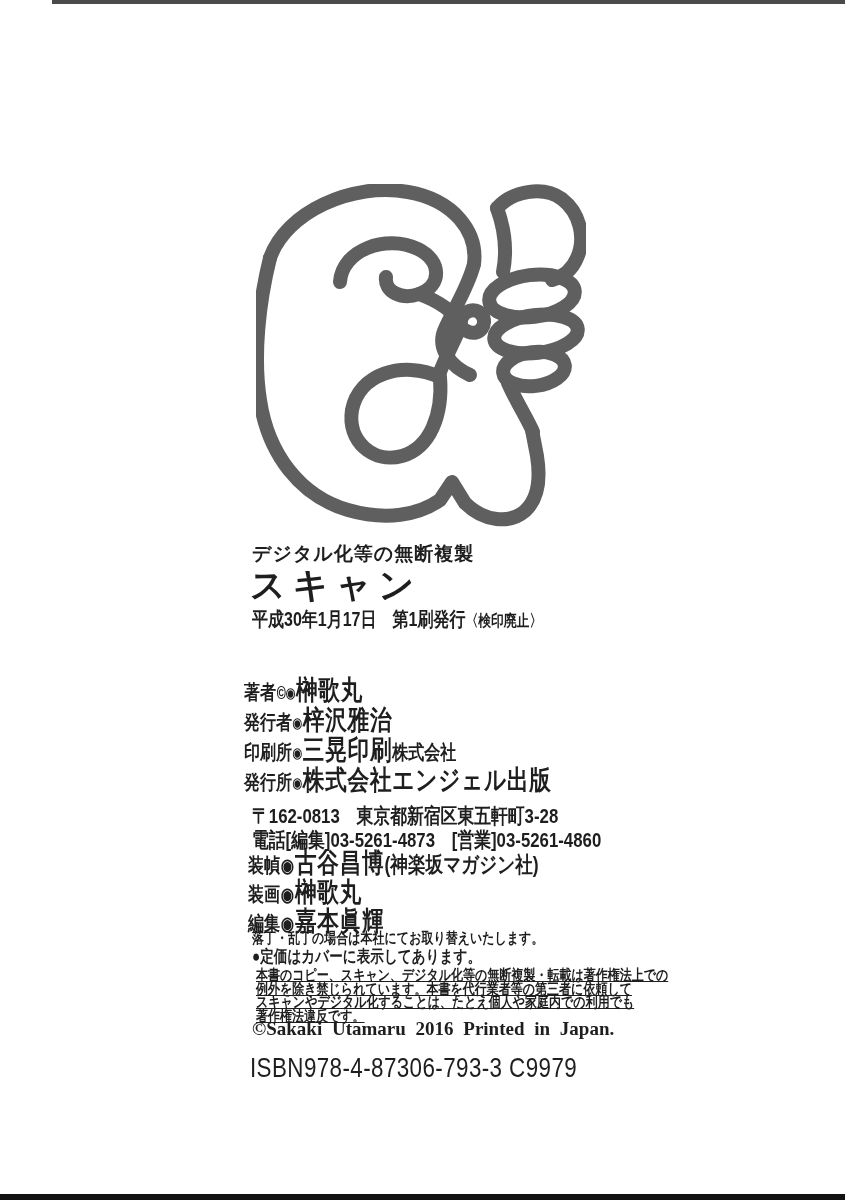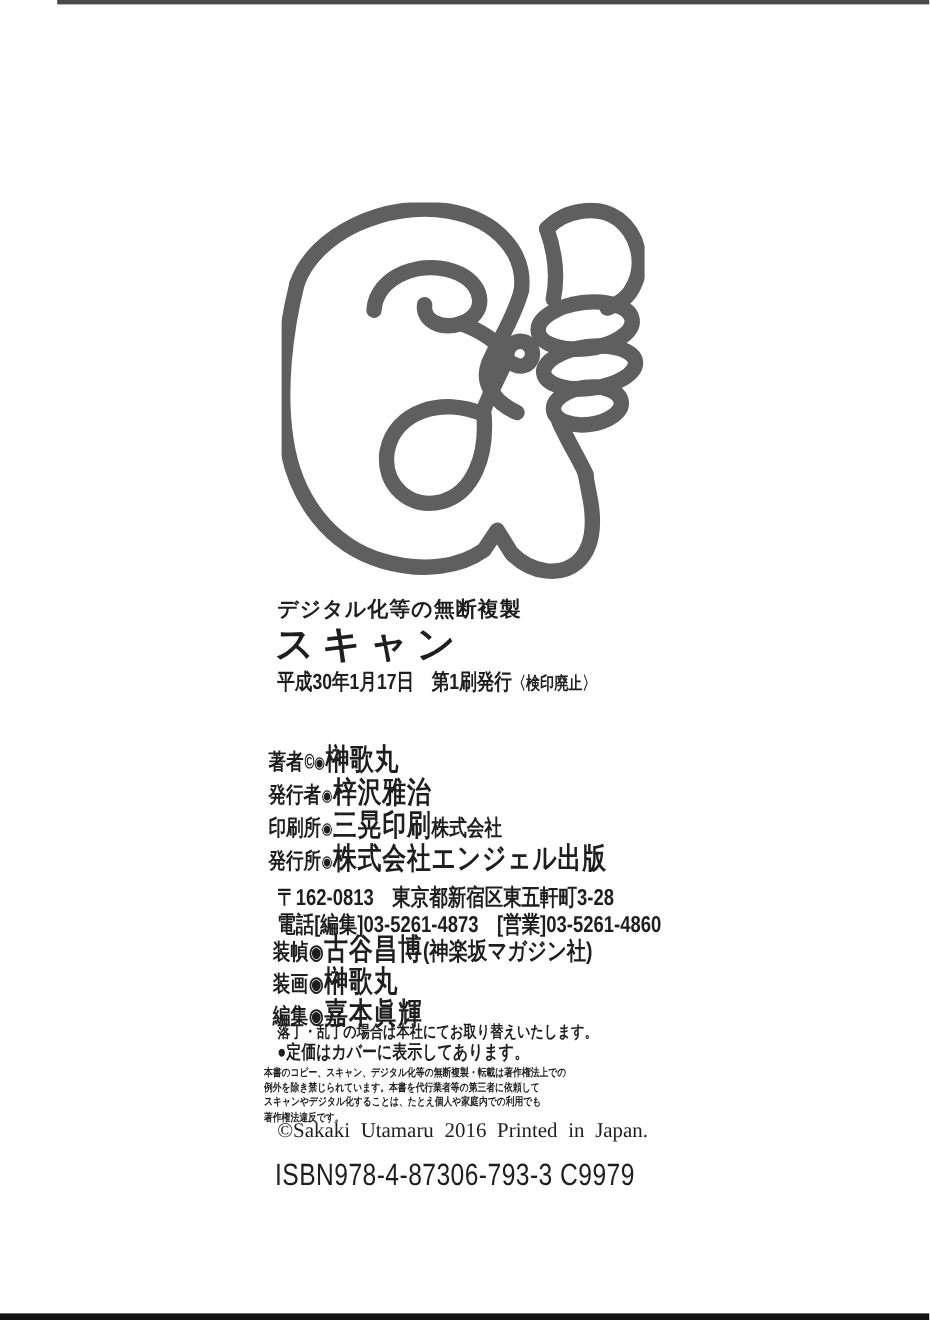--- a/index.html
+++ b/index.html
@@ -33,24 +33,24 @@
   #credits{left:244px;top:672px;font-family:Liberation Mono, monospace;}
   #credits .row{height:30px;}
   #pub-contact{left:252px;top:802px;font-size:21px;font-weight:600;}
   #pub-contact div{height:24px;}
   #staff{left:248px;top:845px;}
   #staff .row{height:29px;}
 
   #defect-line{left:252px;top:929px;font-family:"Liberation Serif",serif;
                font-size:15px;font-weight:bold;}
   #price-line{left:252px;top:945px;font-size:17px;font-weight:bold;}
-  #legal{left:240px;top:969px;font-family:"Liberation Serif",serif;
-         font-size:10px;font-weight:bold;line-height:13.5px;}
+  #legal{left:256px;top:969px;font-family:"Liberation Serif",serif;
+         font-size:15px;font-weight:bold;line-height:13.5px;text-decoration:underline;}
   #copyright{left:252px;top:1018px;font-family:"Liberation Serif",serif;
-             font-size:19px;font-weight:normal;word-spacing:5px;}
+             font-size:19px;font-weight:bold;word-spacing:5px;}
   #isbn{left:250px;top:1052px;font-size:28px;font-weight:500;letter-spacing:0.5px;}
 </style>
 </head>
 <body>
 
 <div id="top-bar" class="edge-bar"></div>
 
 <svg id="logo" class="abs" width="330" height="345" viewBox="0 0 330 345">
   <g fill="none" stroke="#5f5f5f" stroke-width="14" stroke-linecap="round" stroke-linejoin="round">
     <path d="M 14,74 C 30,28 96,-2 152,8 C 198,16 222,48 218,80"></path>

